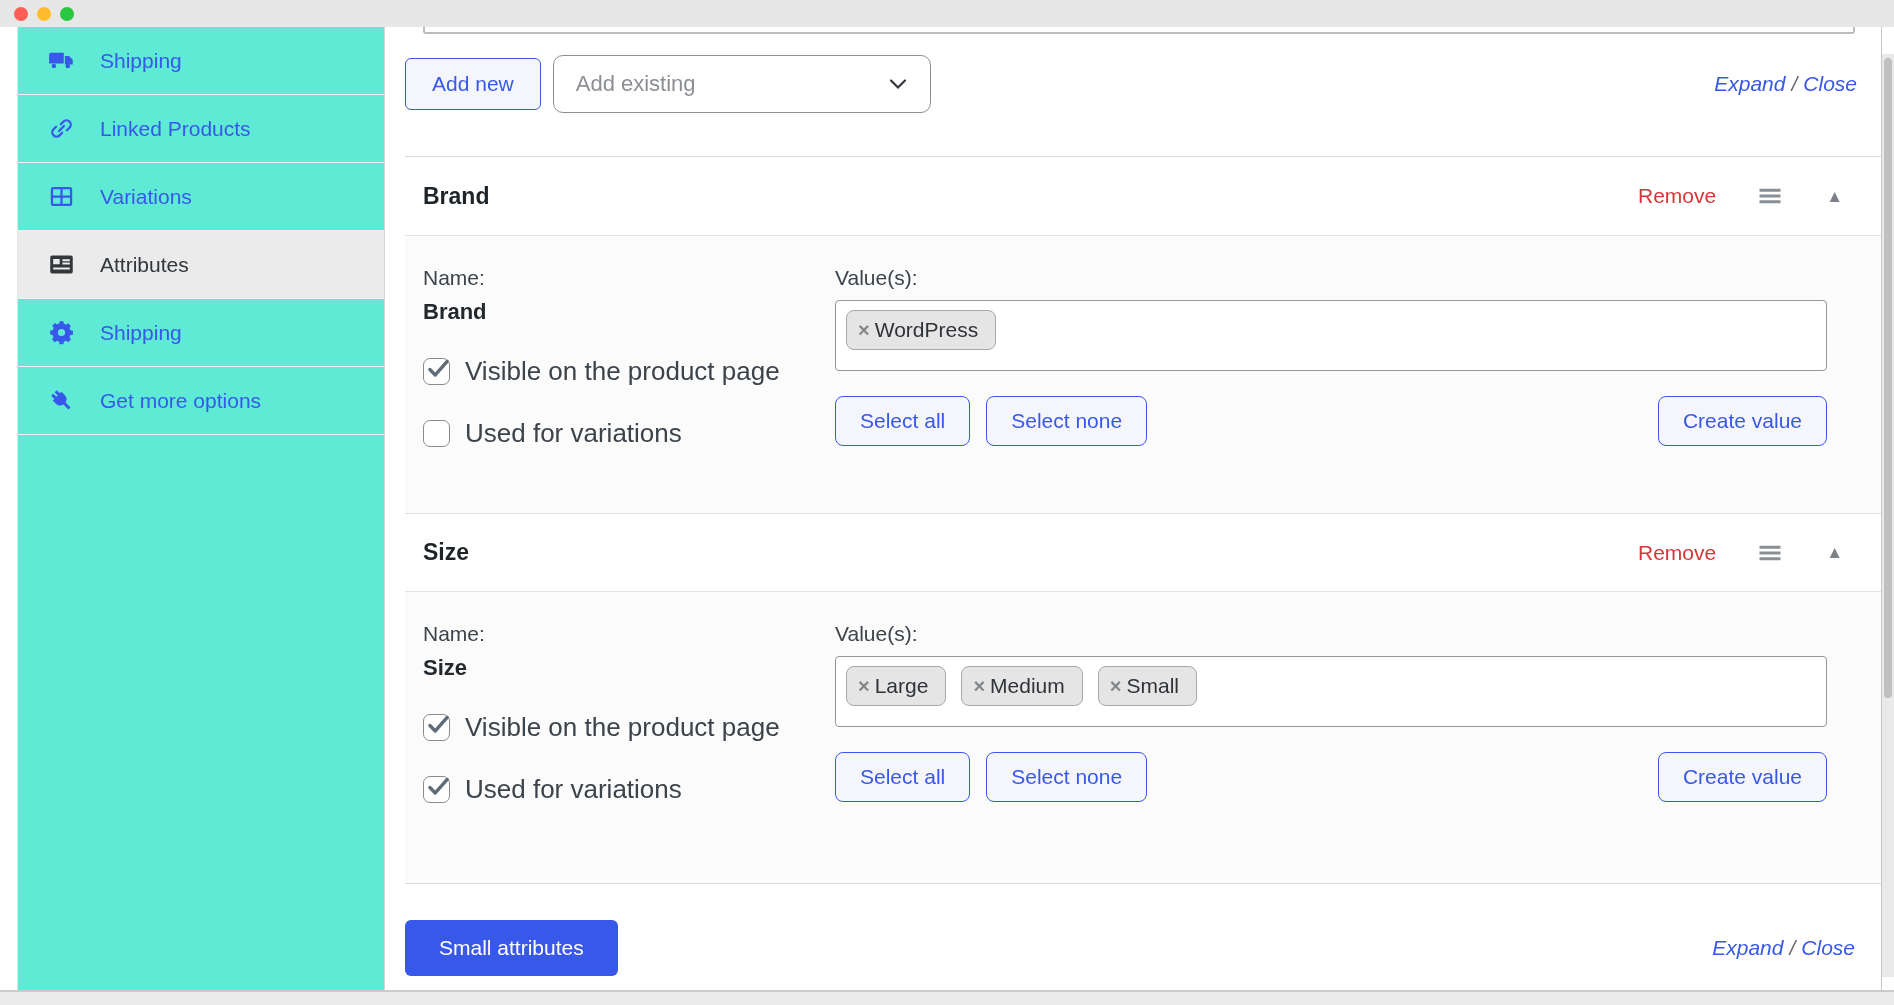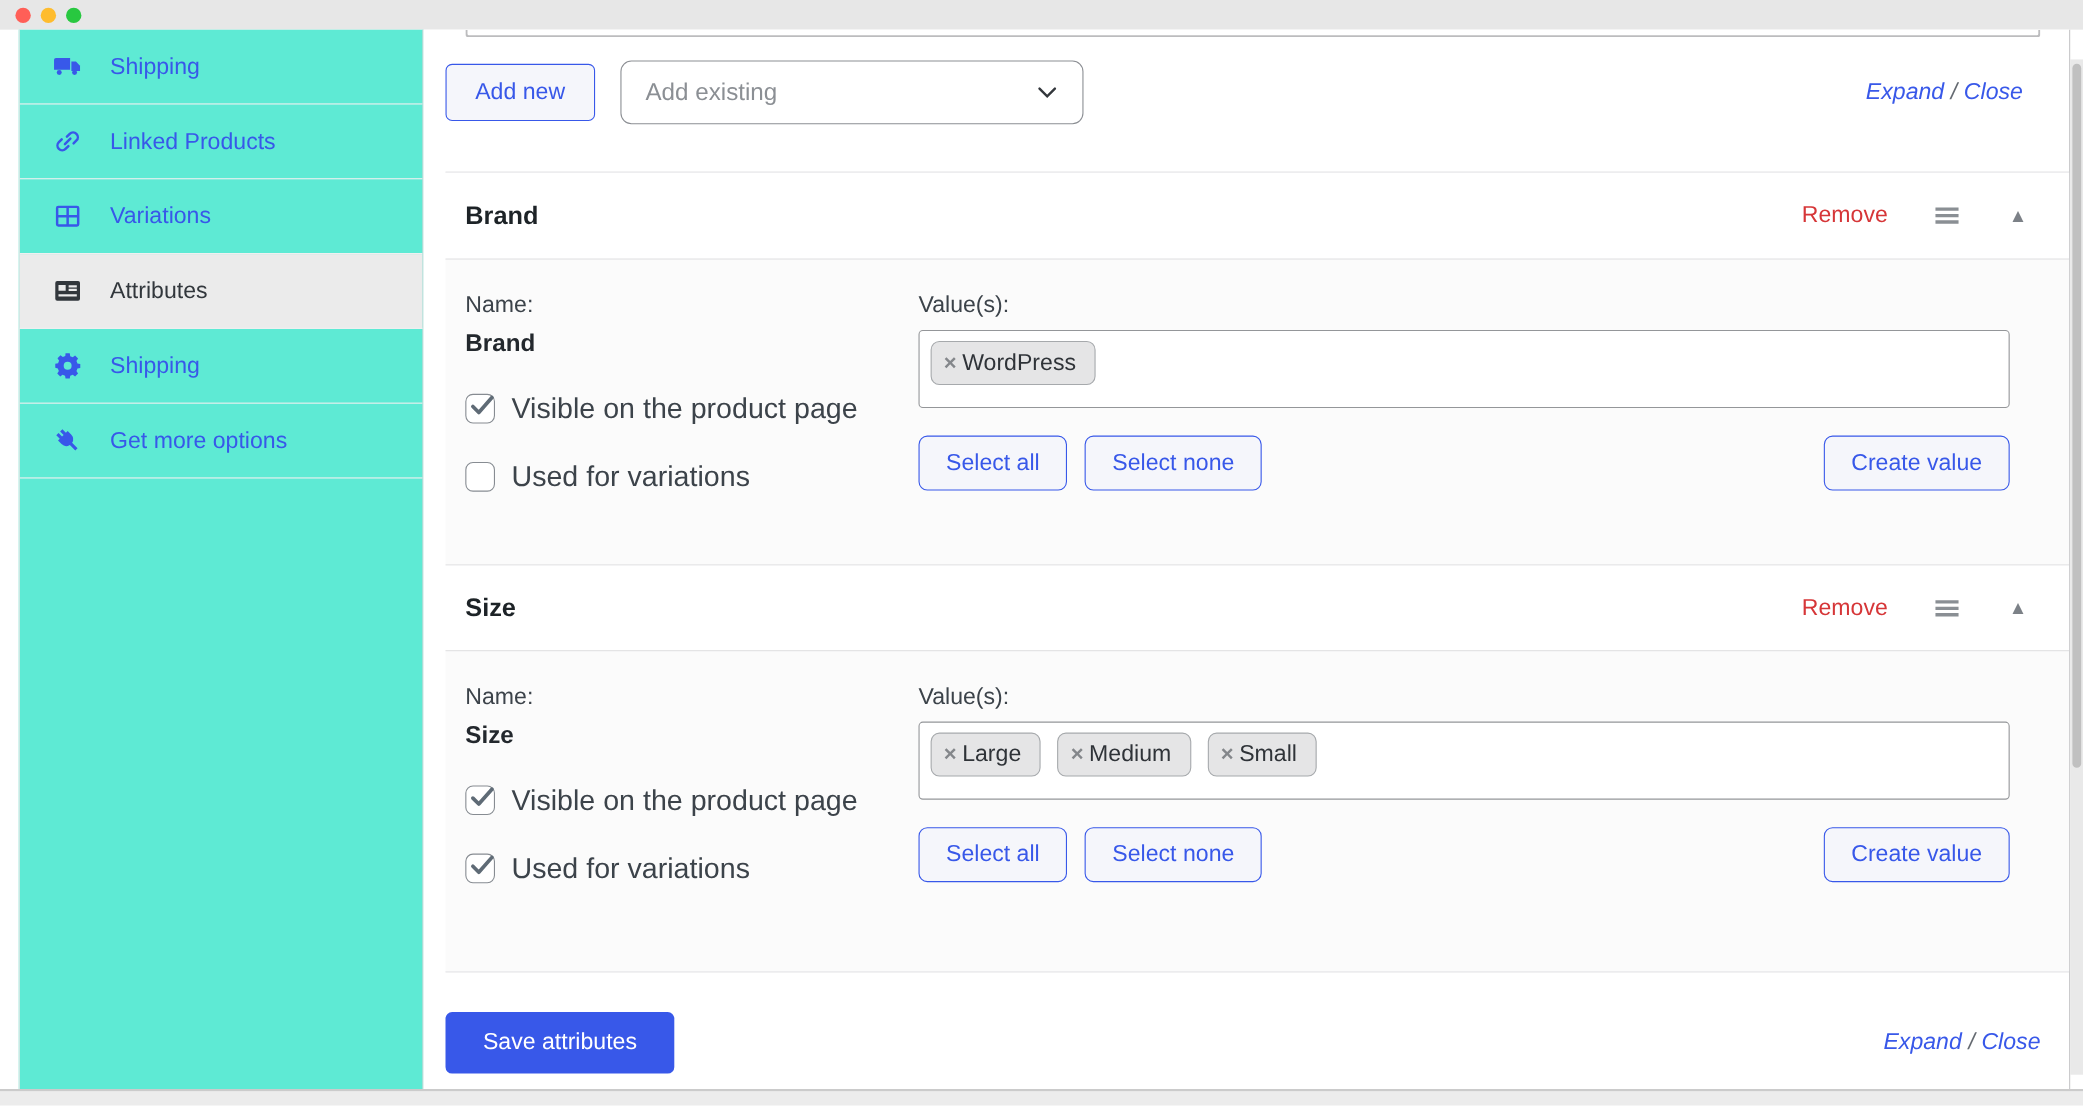--- a/index.html
+++ b/index.html
@@ -22,23 +22,23 @@
   .side-item.active { background: #ebebeb; color: #32373c; }
   .side-item .icon { width: 27px; height: 27px; display: inline-flex; align-items: center; justify-content: center; flex-shrink: 0; }
   .side-item .icon svg { width: 27px; height: 27px; }
   .rot45 { transform: rotate(-45deg); }
 
   
   .content { flex: 1; background: #fff; position: relative; padding: 0 0 0 20px; margin-right: 12px; border-right: 1px solid #c6c6c8; }
 
   .cutoff-input { height: 7px; margin: 0 26px 0 18px; border: 2px solid #bcbcbe; border-top: none; border-radius: 0 0 3px 3px; }
 
-  .toolbar { display: flex; align-items: center; margin-top: 21px; padding-right: 42px; }
+  .toolbar { display: flex; align-items: center; margin-top: 21px; padding-right: 24px; }
   .btn-secondary { font-family: inherit; font-size: 21px; color: #3858e9; background: #f5f6fb; border: 1.5px solid #3858e9; border-radius: 6px; padding: 13px 26px; cursor: pointer; }
-  .select-box { margin-left: 23px; width: 421px; height: 58px; border: 1.5px solid #8c8f94; border-radius: 10px; background: #fff; display: flex; align-items: center; justify-content: space-between; padding: 0 20px 0 22px; cursor: pointer; }
+  .select-box { margin-left: 12px; width: 378px; height: 58px; border: 1.5px solid #8c8f94; border-radius: 10px; background: #fff; display: flex; align-items: center; justify-content: space-between; padding: 0 20px 0 22px; cursor: pointer; }
   .select-box .placeholder { color: #8b8f94; font-size: 22px; }
   .select-box svg { width: 24px; height: 24px; color: #33373c; }
   .spacer { flex: 1; }
   .expand-close { font-size: 21px; font-style: italic; white-space: nowrap; }
   .expand-close a { color: #3858e9; text-decoration: none; cursor: pointer; }
   .expand-close .sep { color: #646970; padding: 0 6px; }
 
   
   .attr-list { margin-top: 43px; border-top: 1px solid #dcdcde; border-bottom: 1px solid #dcdcde; }
   .panel-header { height: 78px; display: flex; align-items: center; background: #fff; padding: 0 38px 0 18px; }
@@ -278,21 +278,21 @@
               <button class="btn-secondary">Select none</button>
               <div class="spacer"></div>
               <button class="btn-secondary">Create value</button>
             </div>
           </div>
         </div>
       </div>
     </div>
 
     <div class="footer-row">
-      <button class="btn-primary">Save attributes</button>
+      <button class="btn-primary">Small attributes</button>
       <div class="spacer"></div>
       <div class="expand-close">
         <a>Expand</a><span class="sep">/</span><a>Close</a>
       </div>
     </div>
 
   </div>
 
   <div class="scroll-strip">
     <div class="scroll-thumb"></div>

